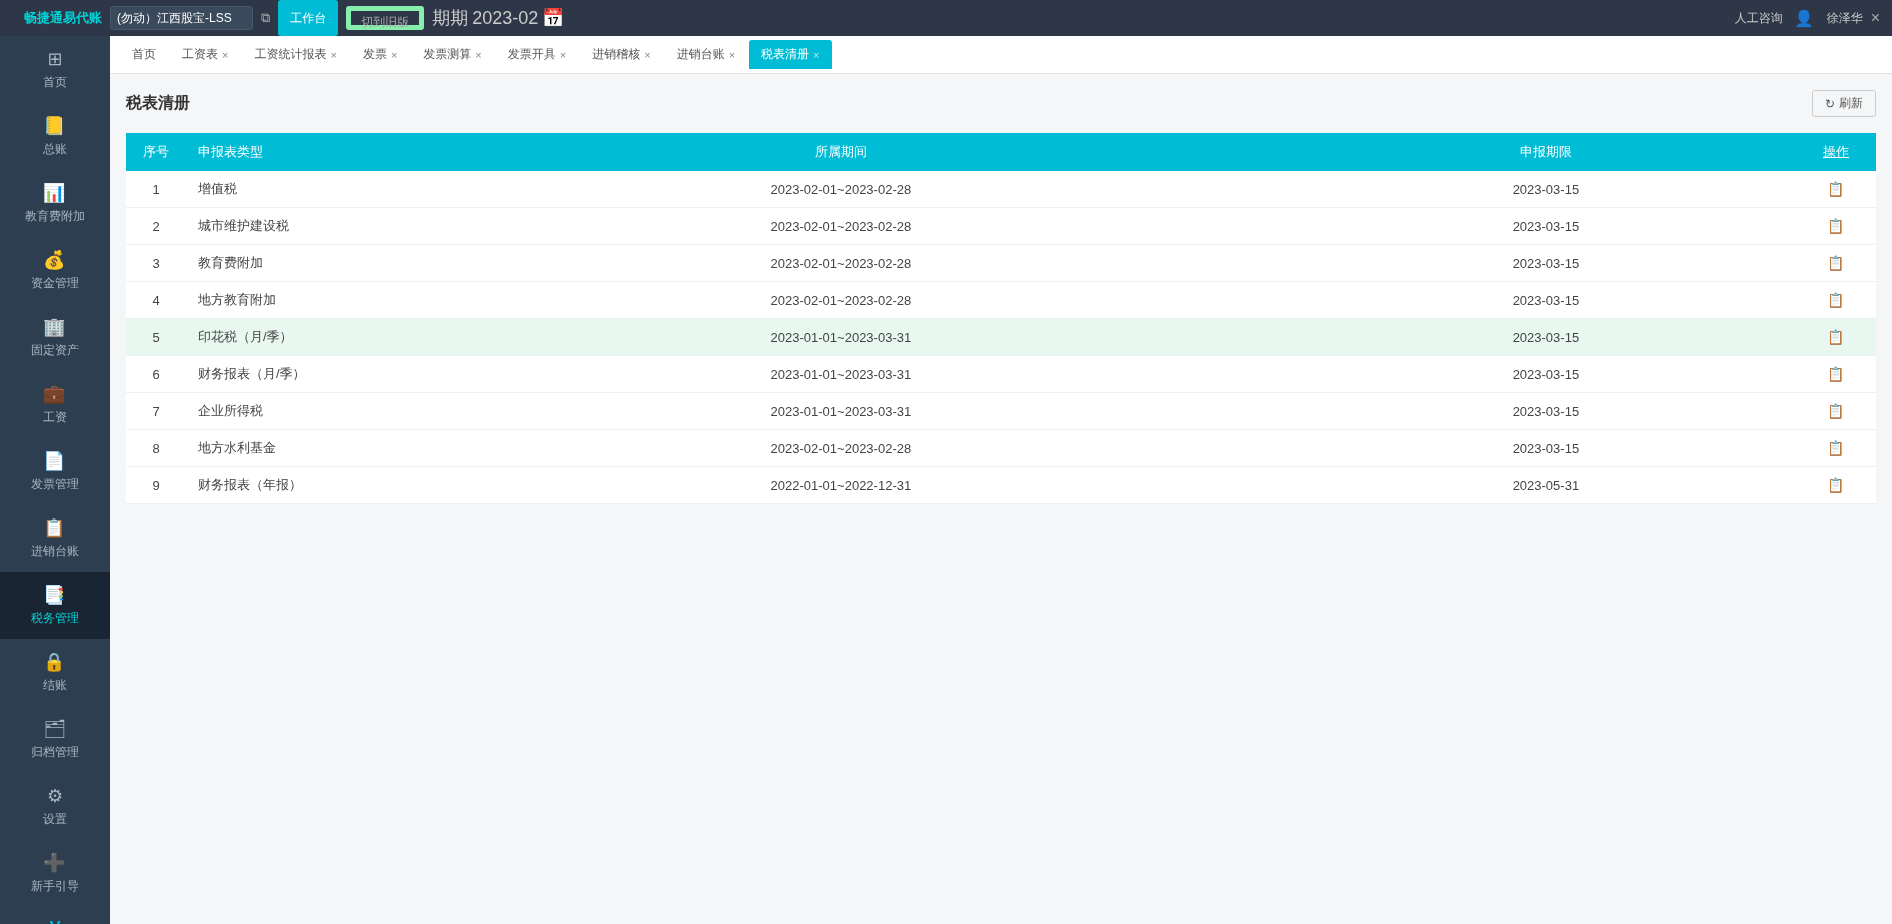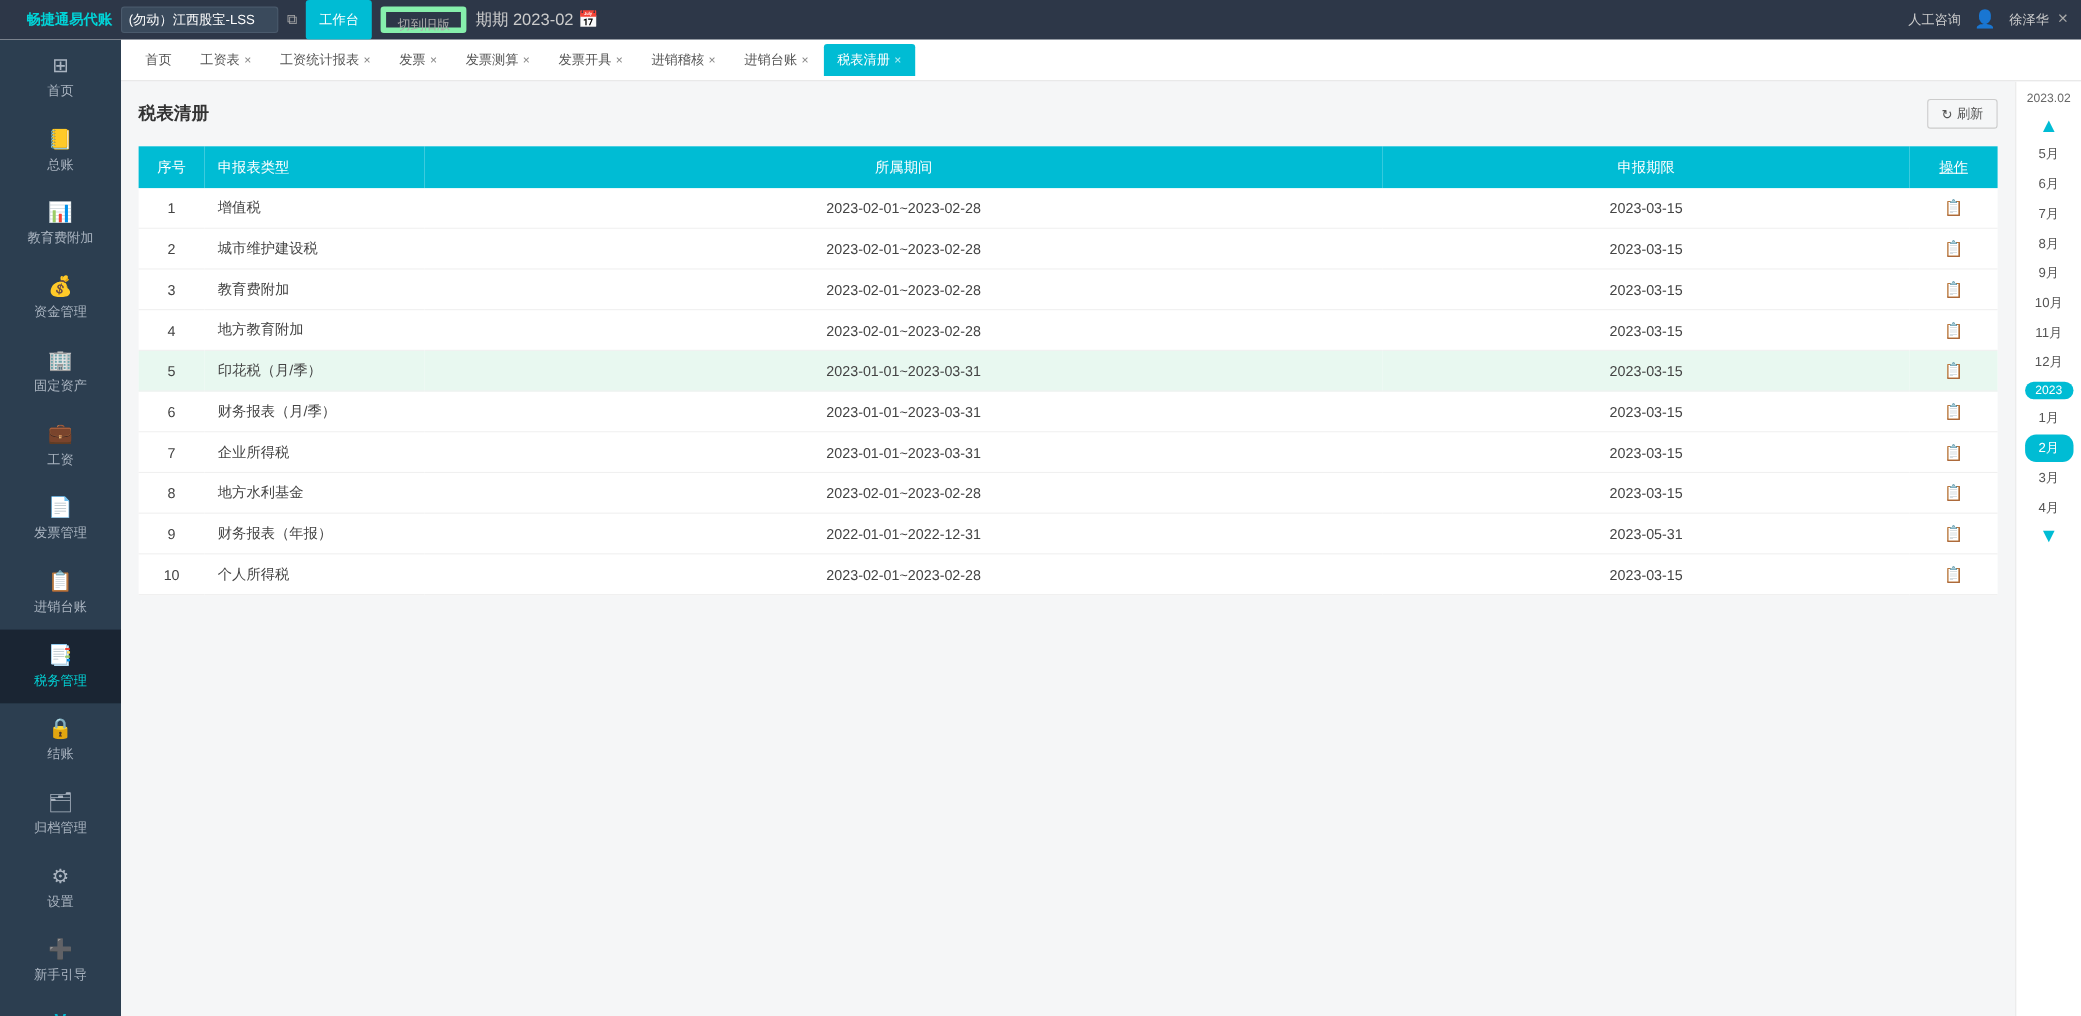--- a/index.html
+++ b/index.html
@@ -41,21 +41,21 @@
     .top-bar .btn-switch {
       background: transparent;
       color: #aaa;
       border: 5px solid #86efac;
       border-radius: 3px;
       padding: 3px 10px;
       font-size: 12px;
       cursor: pointer;
       height: 24px;
     }
-    .top-bar .period { color: #ccc; font-size: 15px; display: flex; align-items: center; gap: 4px; }
+    .top-bar .period { color: #ccc; font-size: 18px; display: flex; align-items: center; gap: 4px; }
     .top-bar .spacer { flex: 1; }
     .top-bar .user-info { display: flex; align-items: center; gap: 12px; color: #ccc; font-size: 12px; }
     .top-bar .close-btn { color: #aaa; font-size: 16px; cursor: pointer; }
 
     
     .main-layout { display: flex; flex: 1; overflow: hidden; }
 
     
     .sidebar {
       width: 110px;
@@ -427,51 +427,20 @@
     </tr>
               <tr>
       <td>9</td>
       <td>财务报表（年报）</td>
       <td>2022-01-01~2022-12-31</td>
       <td>2023-05-31</td>
       <td>
         <span class="action-icon" title="查看">📋</span>
       </td>
     </tr>
-              <tr>
-      <td>10</td>
-      <td>个人所得税</td>
-      <td>2023-02-01~2023-02-28</td>
-      <td>2023-03-15</td>
-      <td>
-        <span class="action-icon" title="查看">📋</span>
-      </td>
-    </tr>
             </tbody>
         </table>
 
       </div>
 
-      <div class="timeline-panel">
-        <div class="timeline-year-label" style="font-size:11px; color:#666; writing-mode:horizontal-tb; white-space:nowrap;">2023.02</div>
-        <div class="timeline-chevron">▲</div>
-
-        <div class="timeline-item">5月</div>
-        <div class="timeline-item">6月</div>
-        <div class="timeline-item">7月</div>
-        <div class="timeline-item">8月</div>
-        <div class="timeline-item">9月</div>
-        <div class="timeline-item">10月</div>
-        <div class="timeline-item">11月</div>
-        <div class="timeline-item">12月</div>
-
-        <div class="timeline-item active-year" style="background:#00bcd4; color:#fff; border-radius:10px; font-size:11px; padding: 2px 6px; margin: 4px 0;">2023</div>
-
-        <div class="timeline-item">1月</div>
-        <div class="timeline-item active-month" style="background:#00bcd4; color:#fff; border-radius:10px;">2月</div>
-        <div class="timeline-item">3月</div>
-        <div class="timeline-item">4月</div>
-
-        <div class="timeline-chevron">▼</div>
-      </div>
     </div>
   </div>
 </div>
 
 </body></html>

